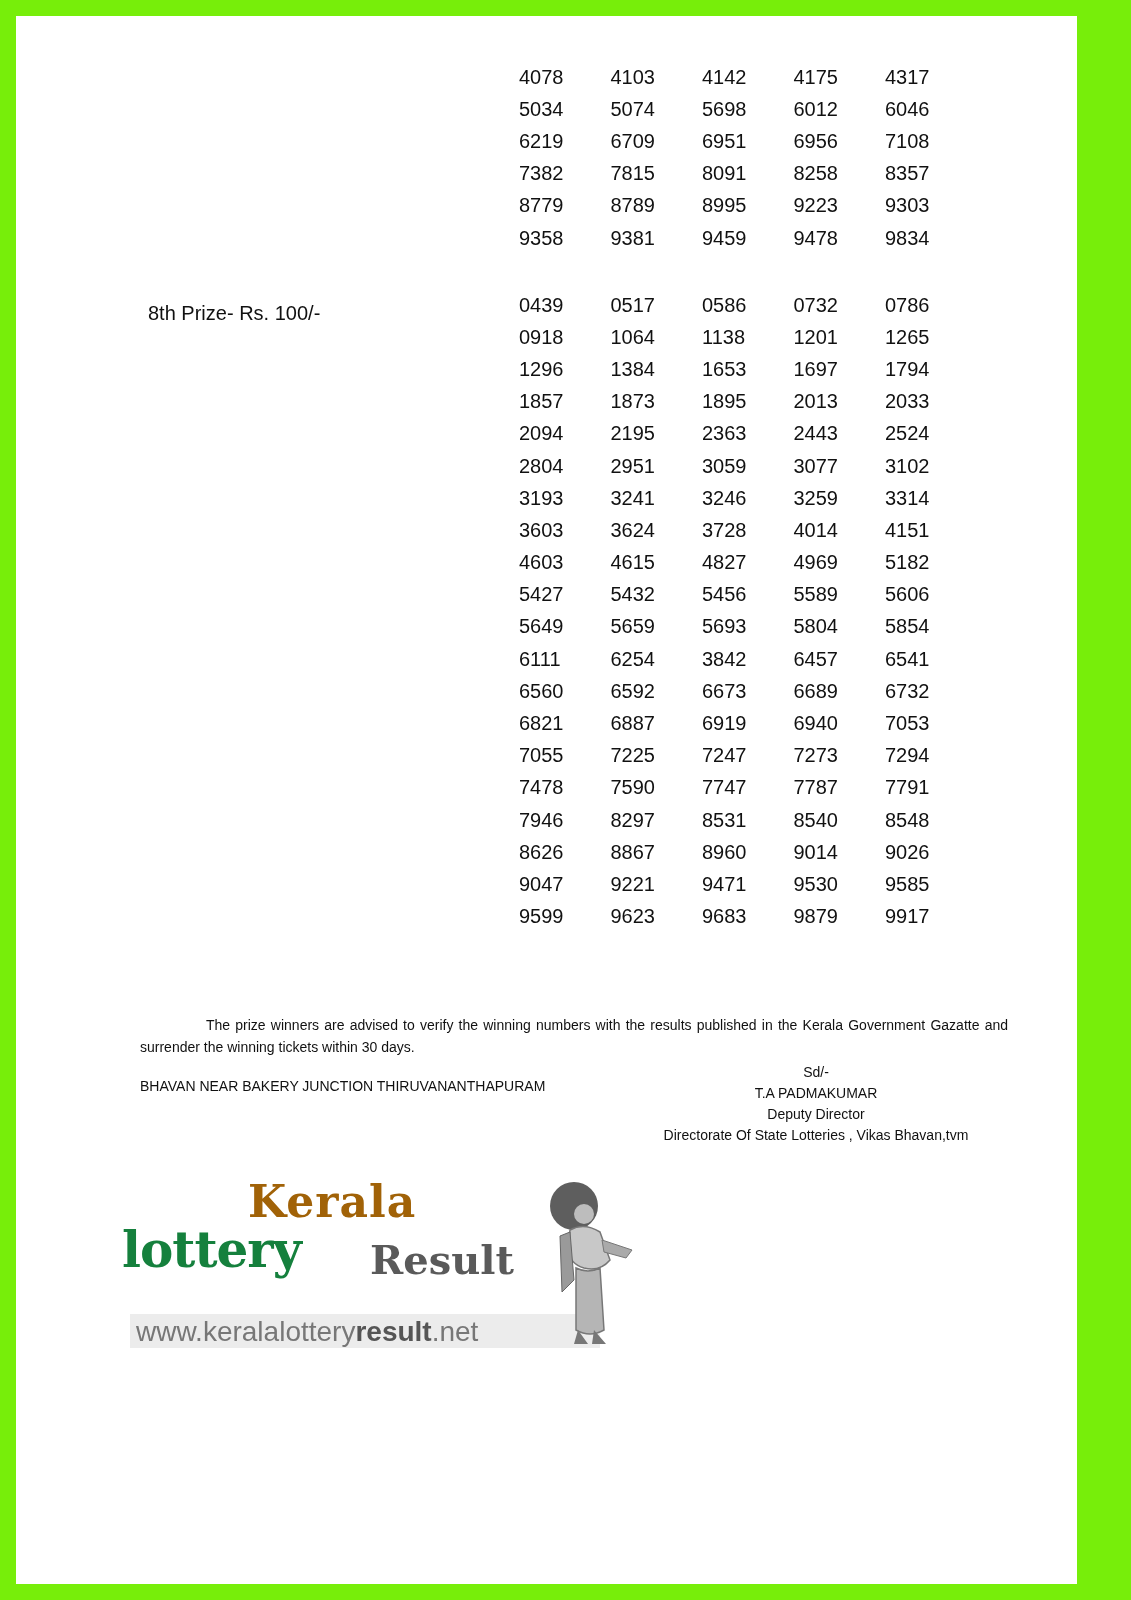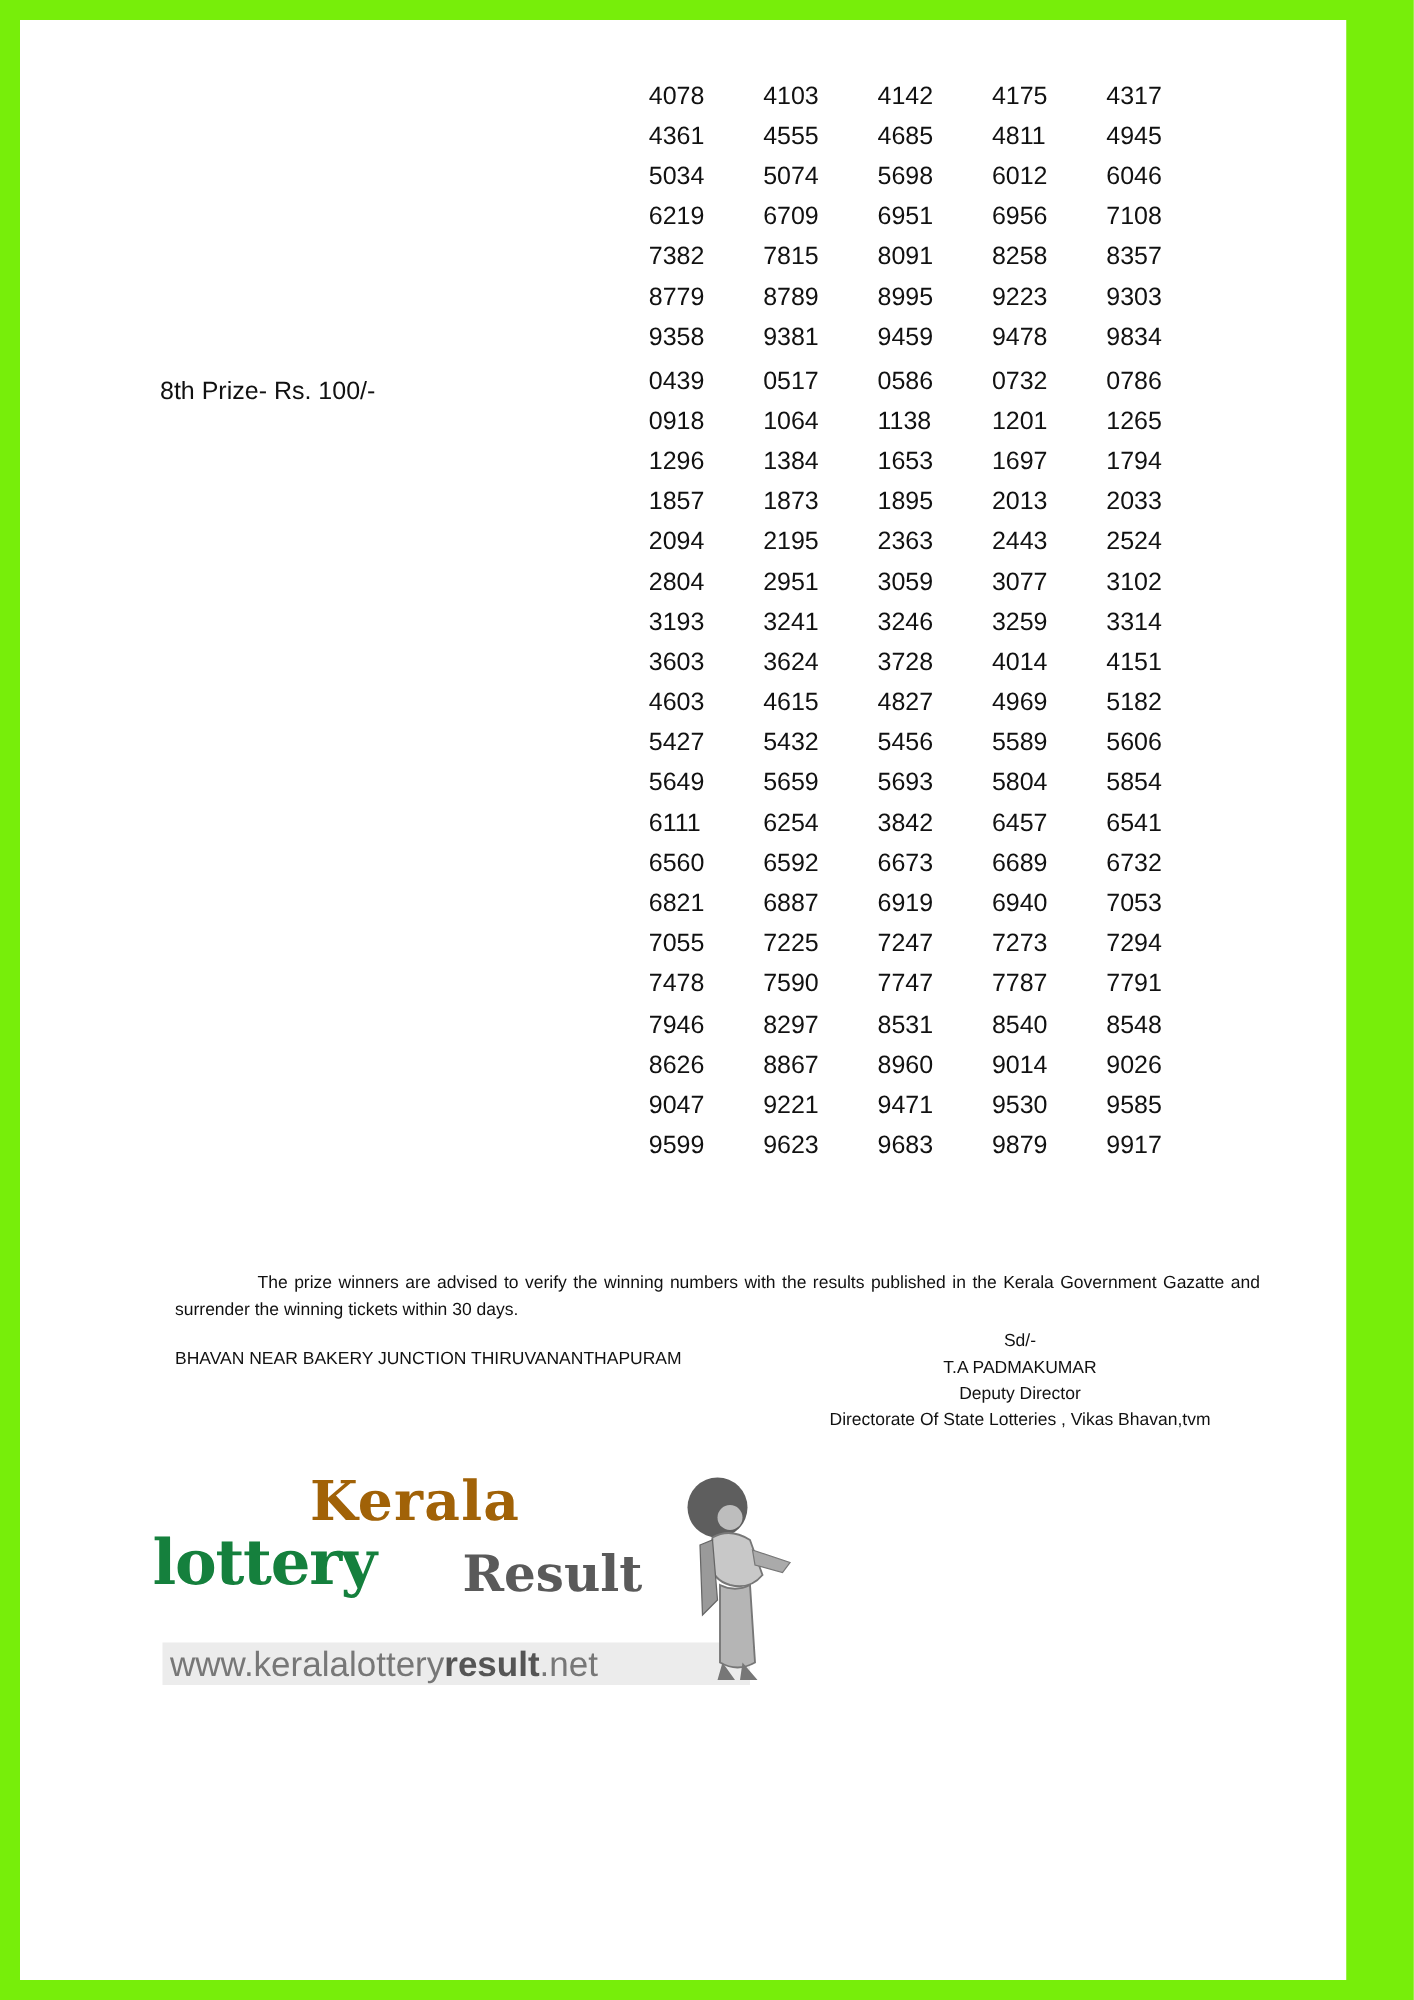--- a/index.html
+++ b/index.html
@@ -18,21 +18,21 @@
   }
   .num-table {
     position:absolute; left:503px;
     font-size:20px;
   }
   .num-row {
     display:flex; height:32.2px; align-items:center;
   }
   .num-cell { width:91.5px; }
   .prize-label {
-    position:absolute; left:112px; top:286px;
+    position:absolute; left:132px; top:286px;
     font-size:20px;
   }
   .notice {
     position:absolute; left:124px; top:998px; width:868px;
     font-size:14px; line-height:22px; text-align:justify;
     text-indent:66px;
   }
   .next-draw {
     position:absolute; left:124px; top:1060px; width:460px;
     font-size:14px; line-height:20px;
@@ -78,27 +78,20 @@
 
 <div class="page">
 
   <div class="num-table" id="table-cont" style="top:45px;">
       <div class="num-row">
         <div class="num-cell">4078</div>
         <div class="num-cell">4103</div>
         <div class="num-cell">4142</div>
         <div class="num-cell">4175</div>
         <div class="num-cell">4317</div>
-      </div>
-      <div class="num-row">
-        <div class="num-cell">4361</div>
-        <div class="num-cell">4555</div>
-        <div class="num-cell">4685</div>
-        <div class="num-cell">4811</div>
-        <div class="num-cell">4945</div>
       </div>
       <div class="num-row">
         <div class="num-cell">5034</div>
         <div class="num-cell">5074</div>
         <div class="num-cell">5698</div>
         <div class="num-cell">6012</div>
         <div class="num-cell">6046</div>
       </div>
       <div class="num-row">
         <div class="num-cell">6219</div>

